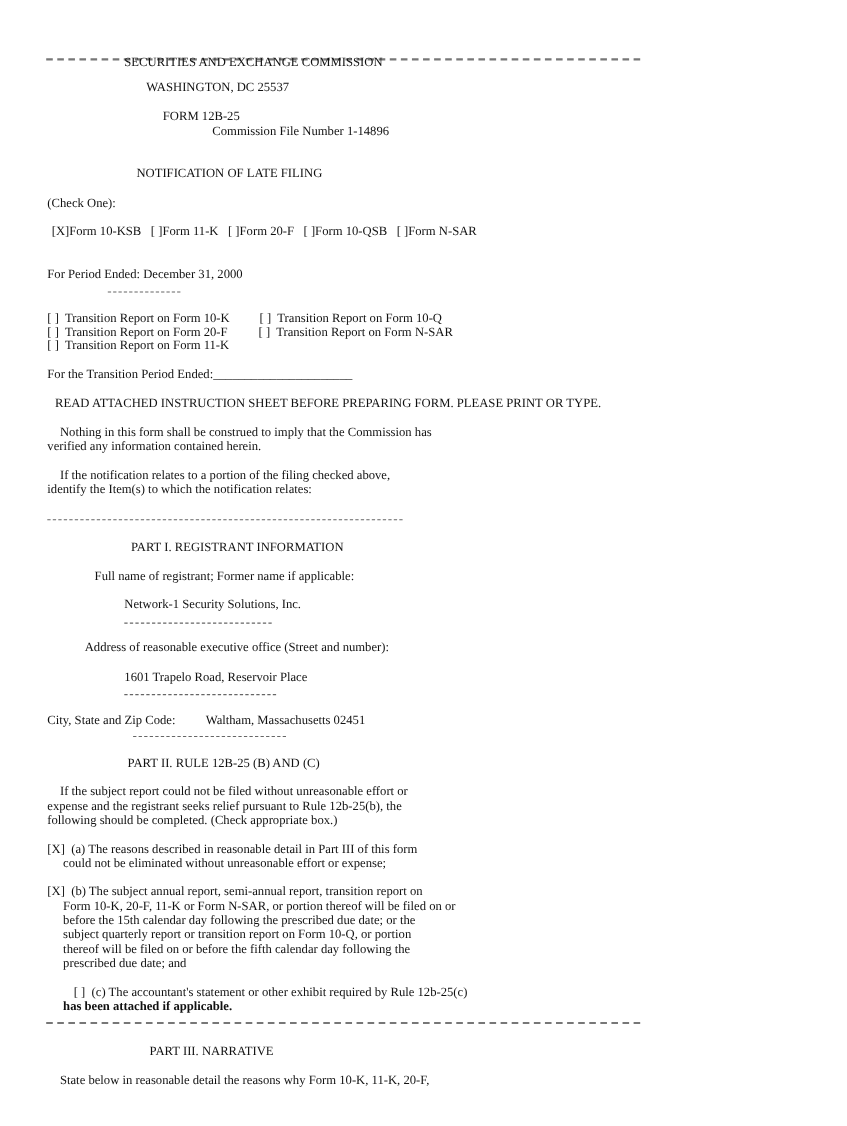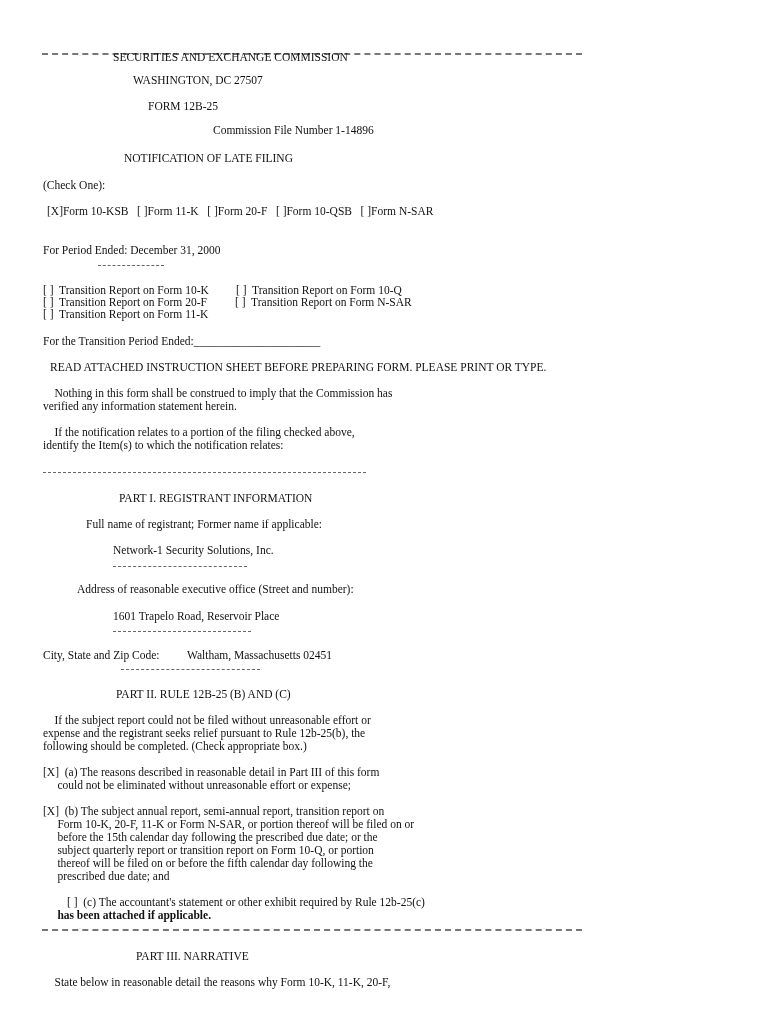--- a/index.html
+++ b/index.html
@@ -9,42 +9,42 @@
   .rule { position: absolute; left: 42px; width: 540px; height: 0;
           border-top: 2px dashed #777; }
   .dash { position: absolute; height: 0; border-top: 1px dashed #666; }
 </style>
 </head>
 <body>
 
 <div class="rule" style="top:53px;"></div>
 
 <div class="ln" style="left:113px; top:51px;">SECURITIES AND EXCHANGE COMMISSION</div>
-<div class="ln" style="left:133px; top:74px;">WASHINGTON, DC 27507</div>
+<div class="ln" style="left:133px; top:74px;">WASHINGTON, DC 25537</div>
 <div class="ln" style="left:148px; top:100px;">FORM 12B-25</div>
-<div class="ln" style="left:193px; top:124px;margin-left:20px;">Commission File Number 1-14896</div>
+<div class="ln" style="left:193px; top:114px;">Commission File Number 1-14896</div>
 <div class="ln" style="left:124px; top:152px;">NOTIFICATION OF LATE FILING</div>
 
 <div class="ln" style="left:43px; top:179px;">(Check One):</div>
 <div class="ln" style="left:47px; top:205px;">[X]Form 10-KSB   [ ]Form 11-K   [ ]Form 20-F   [ ]Form 10-QSB   [ ]Form N-SAR</div>
 
 <div class="ln" style="left:43px; top:244px;">For Period Ended: December 31, 2000</div>
 <div class="dash" style="left:98px; top:265px; width:66px;"></div>
 
 <div class="ln" style="left:43px; top:284px;">[ ]  Transition Report on Form 10-K</div>
 <div class="ln" style="left:236px; top:284px;">[ ]  Transition Report on Form 10-Q</div>
 <div class="ln" style="left:43px; top:296px;">[ ]  Transition Report on Form 20-F</div>
 <div class="ln" style="left:235px; top:296px;">[ ]  Transition Report on Form N-SAR</div>
 <div class="ln" style="left:43px; top:308px;">[ ]  Transition Report on Form 11-K</div>
 <div class="ln" style="left:43px; top:335px;">For the Transition Period Ended:______________________</div>
 
 <div class="ln" style="left:50px; top:361px;">READ ATTACHED INSTRUCTION SHEET BEFORE PREPARING FORM. PLEASE PRINT OR TYPE.</div>
 
 <div class="ln" style="left:43px; top:387px;">    Nothing in this form shall be construed to imply that the Commission has</div>
-<div class="ln" style="left:43px; top:400px;">verified any information statement herein.</div>
+<div class="ln" style="left:43px; top:400px;">verified any information contained herein.</div>
 
 <div class="ln" style="left:43px; top:426px;">    If the notification relates to a portion of the filing checked above,</div>
 <div class="ln" style="left:43px; top:439px;">identify the Item(s) to which the notification relates:</div>
 <div class="dash" style="left:43px; top:472px; width:323px;"></div>
 
 <div class="ln" style="left:119px; top:492px;">PART I. REGISTRANT INFORMATION</div>
 <div class="ln" style="left:86px; top:518px;">Full name of registrant; Former name if applicable:</div>
 <div class="ln" style="left:113px; top:544px;">Network-1 Security Solutions, Inc.</div>
 <div class="dash" style="left:113px; top:566px; width:134px;"></div>
 <div class="ln" style="left:77px; top:583px;">Address of reasonable executive office (Street and number):</div>

